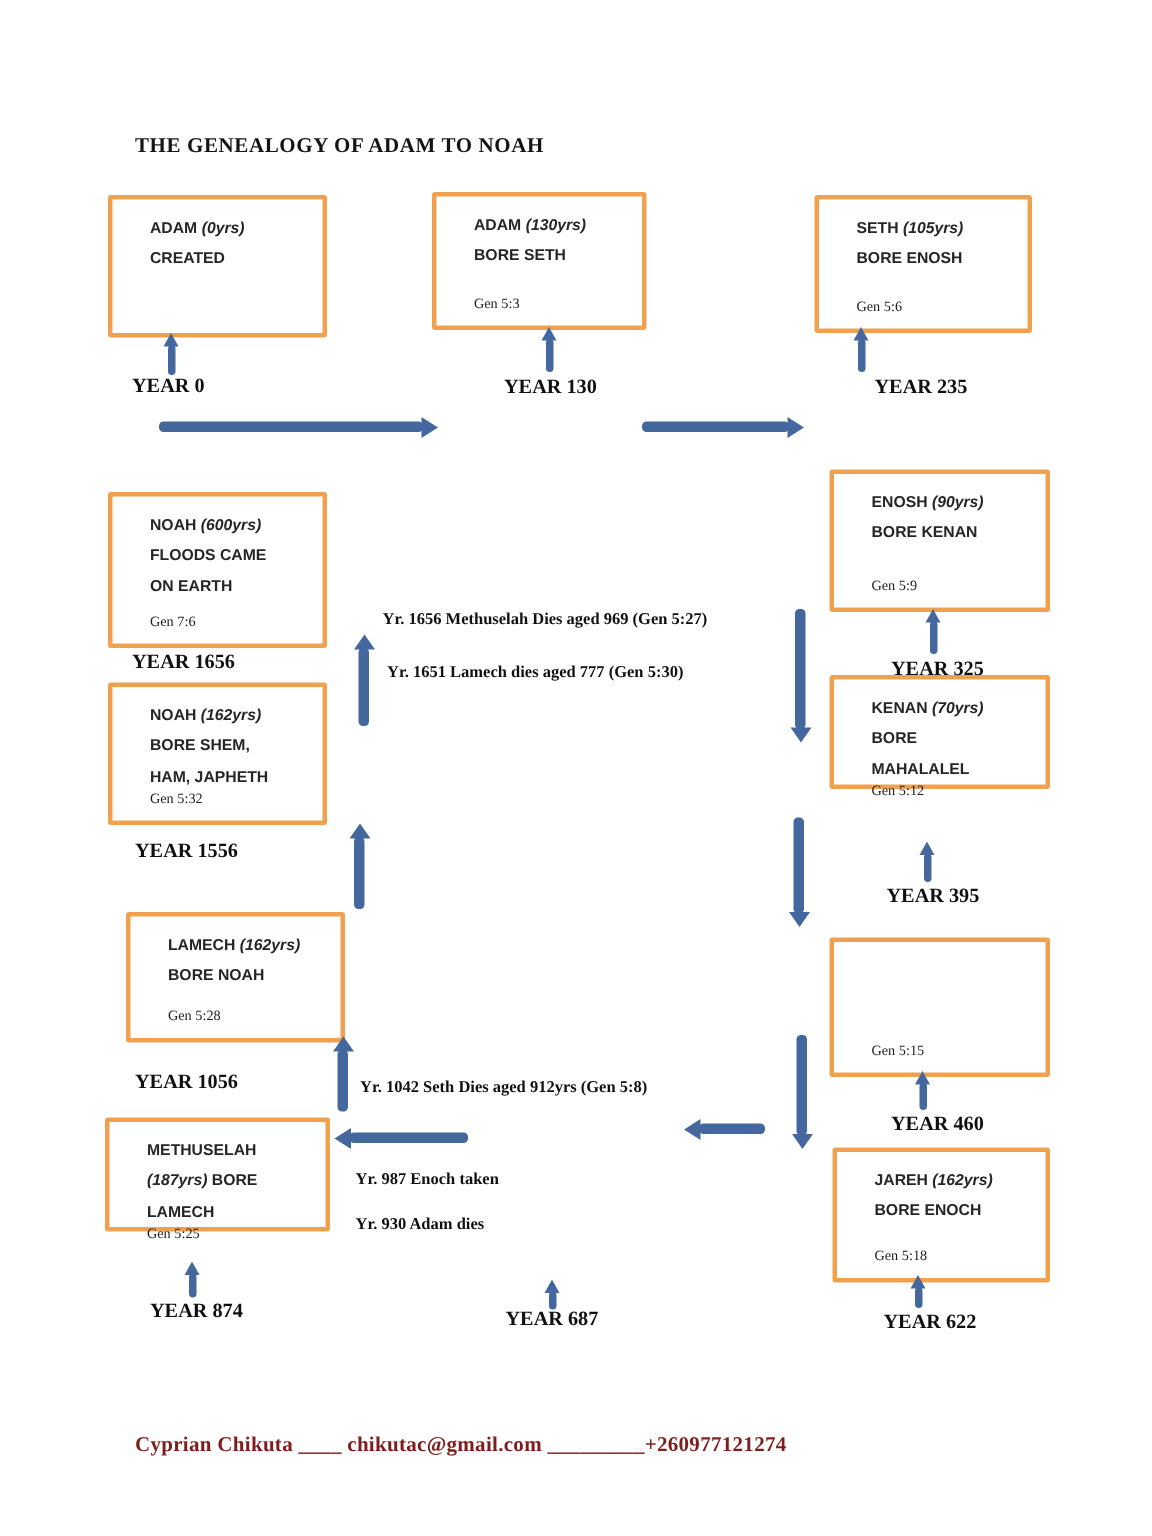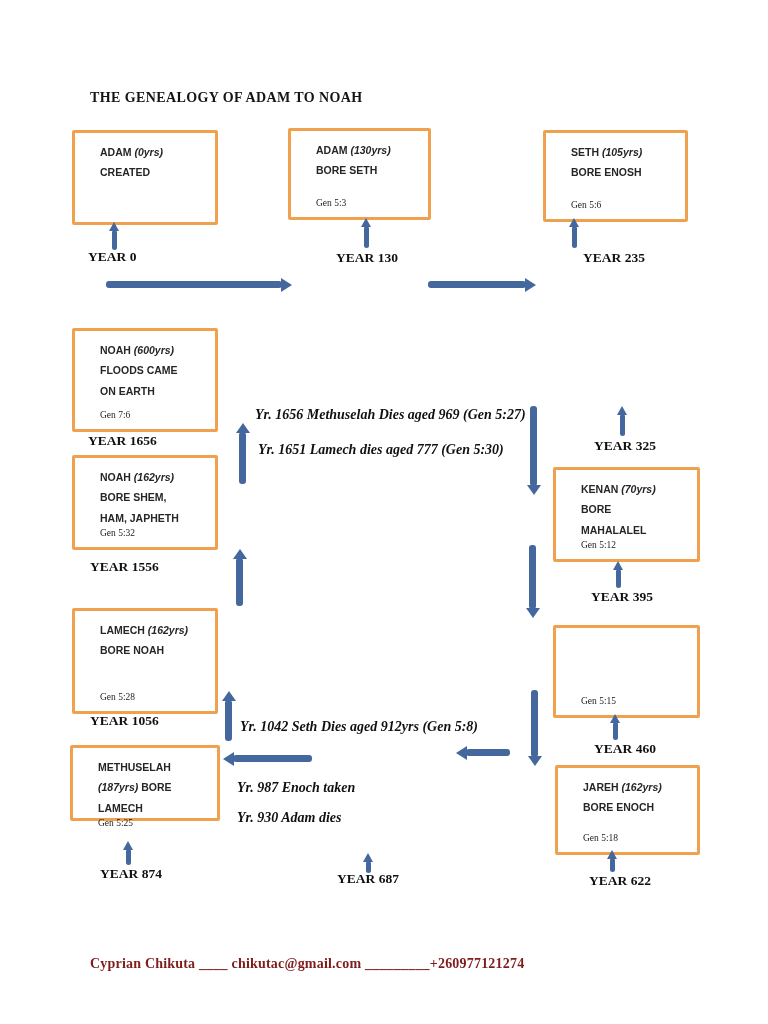--- a/index.html
+++ b/index.html
@@ -20,21 +20,21 @@
   .gbox .ref{
     margin-top:auto; font-family:"Liberation Serif", serif; font-weight:normal;
     font-size:9.5px; line-height:1.1; color:#1c1c1c;
   }
   .year{
     position:absolute; font-family:"Liberation Serif", serif; font-weight:bold;
     font-size:13.5px; color:#101010; white-space:nowrap;
   }
   .ann{
     position:absolute; font-family:"Liberation Serif", serif; font-weight:bold;
-    font-size:14px; color:#101010; white-space:nowrap;font-style:italic;
+    font-size:11px; color:#101010; white-space:nowrap;
   }
   .footer{
     position:absolute; font-family:"Liberation Serif", serif; font-weight:bold;
     font-size:14px; color:#7f1d1d; white-space:nowrap; letter-spacing:.2px;
   }
   
   .bar{position:absolute; background:#44679E; border-radius:3px;}
   .fa-v{width:7px;}
   .fa-h{height:7px;}
   .fa-v.up::before{content:""; position:absolute; top:-9px; left:-3.5px;
@@ -80,22 +80,30 @@
 
   <div class="gbox" style="left:543px;top:130px;width:145px;height:92px;">
     <div>
       <span>SETH</span>
       <span class="age">(105yrs)</span>
       <span>BORE ENOSH</span>
     </div>
     <div class="ref">Gen 5:6</div>
   </div>
 
-
-  <div class="gbox" style="left:553px;top:467px;width:147px;height:95px;">
+  <div class="gbox" style="left:553px;top:313px;width:147px;height:95px;">
+    <div>
+      <span>ENOSH</span>
+      <span class="age">(90yrs)</span>
+      <span>BORE KENAN</span>
+    </div>
+    <div class="ref">Gen 5:9</div>
+  </div>
+
+  <div class="gbox" style="left:553px;top:450px;width:147px;height:76px;">
     <div>
       <span>KENAN</span>
       <span class="age">(70yrs)</span>
       <span>BORE MAHALALEL</span>
     </div>
     <div class="ref">Gen 5:12</div>
   </div>
 
   <div class="gbox" style="left:553px;top:625px;width:147px;height:93px;">
     <div class="ref">Gen 5:15</div>
@@ -113,21 +121,21 @@
 
   <div class="gbox" style="left:70px;top:745px;width:150px;height:76px;">
     <div>
       <span>METHUSELAH</span>
       <span class="age">(187yrs)</span>
       <span>BORE LAMECH</span>
     </div>
     <div class="ref">Gen 5:25</div>
   </div>
 
-  <div class="gbox" style="left:72px;top:608px;width:146px;height:106px;">
+  <div class="gbox" style="left:84px;top:608px;width:146px;height:87px;">
     <div>
       <span>LAMECH</span>
       <span class="age">(162yrs)</span>
       <span>BORE NOAH</span>
     </div>
     <div class="ref">Gen 5:28</div>
   </div>
 
   <div class="gbox" style="left:72px;top:455px;width:146px;height:95px;">
     <div>

